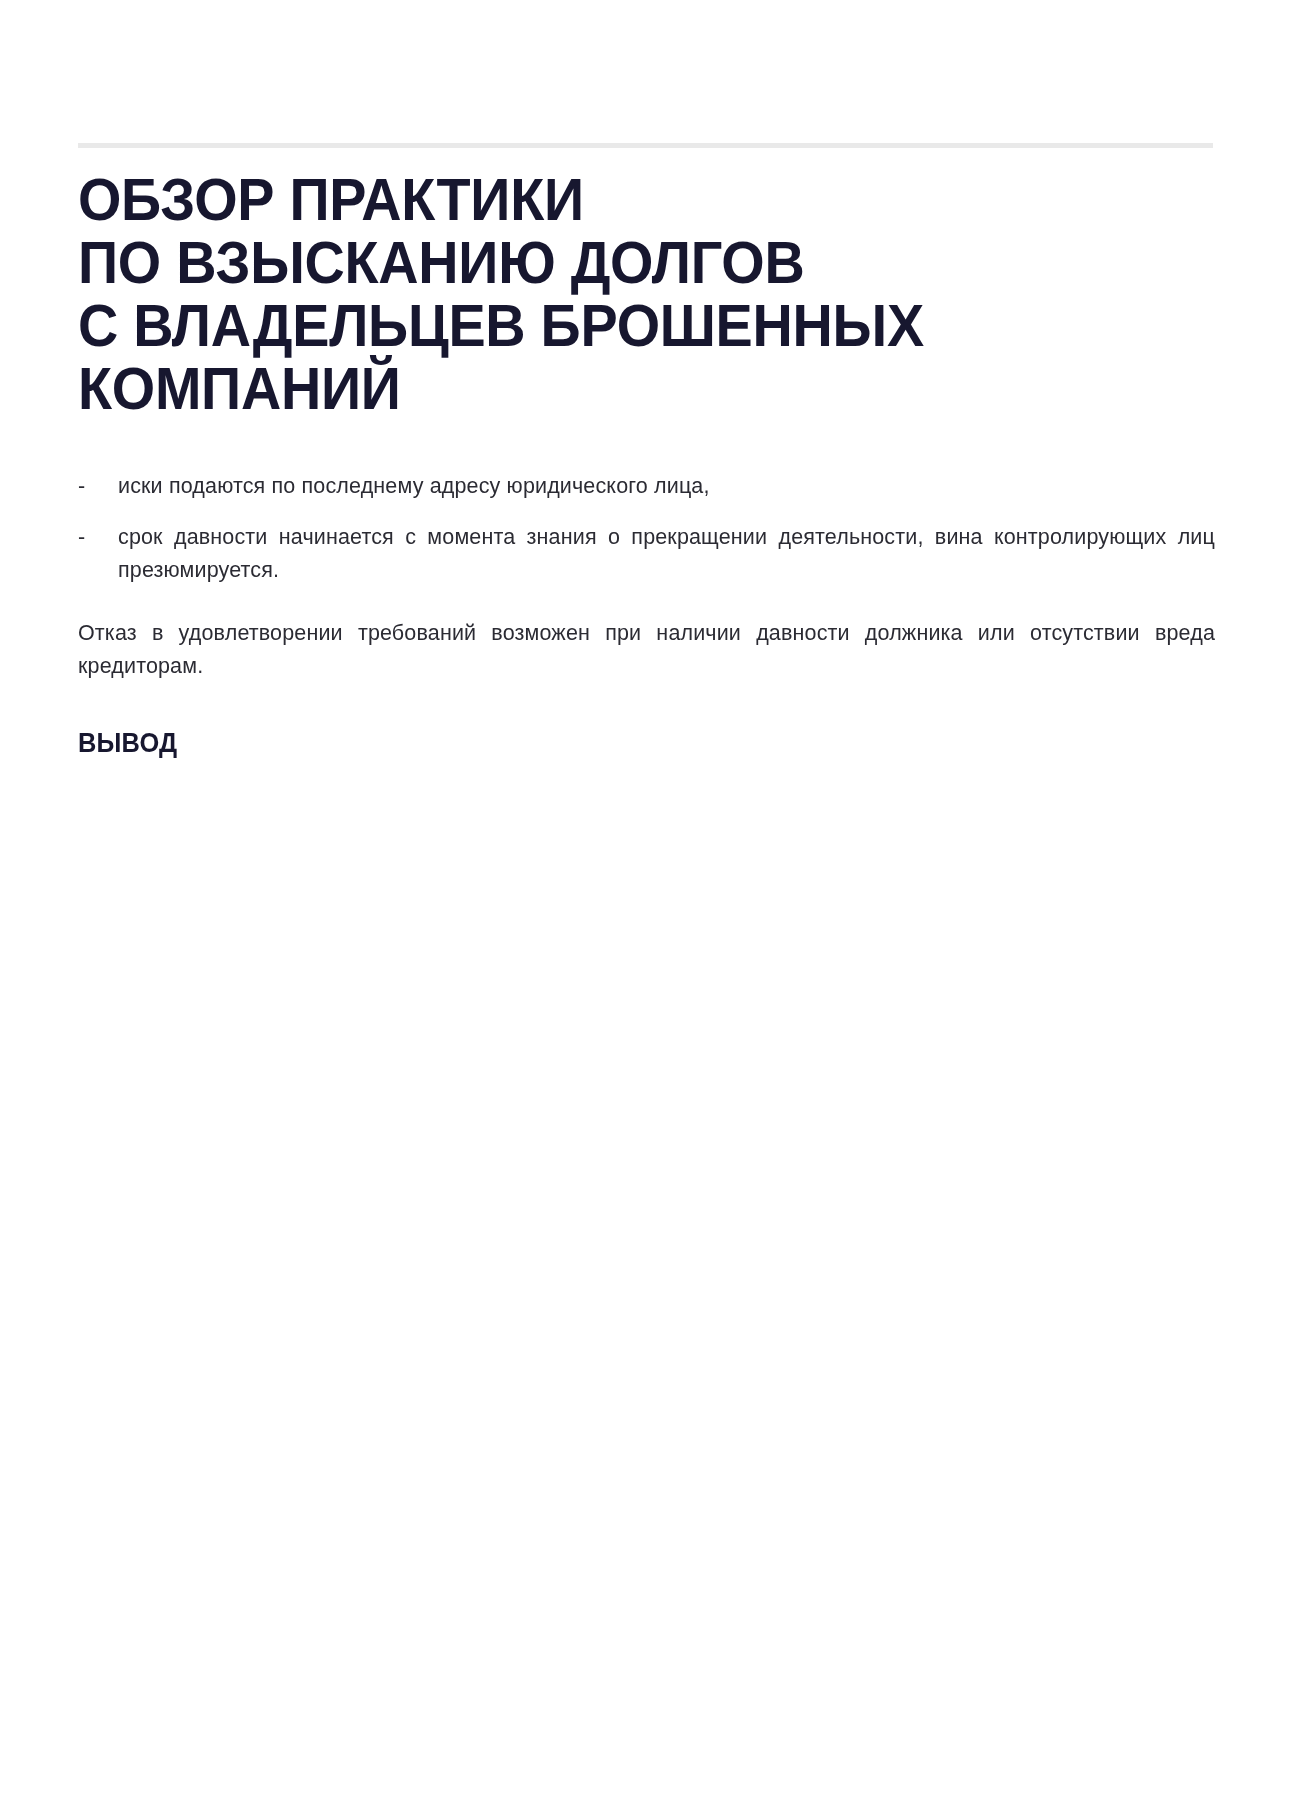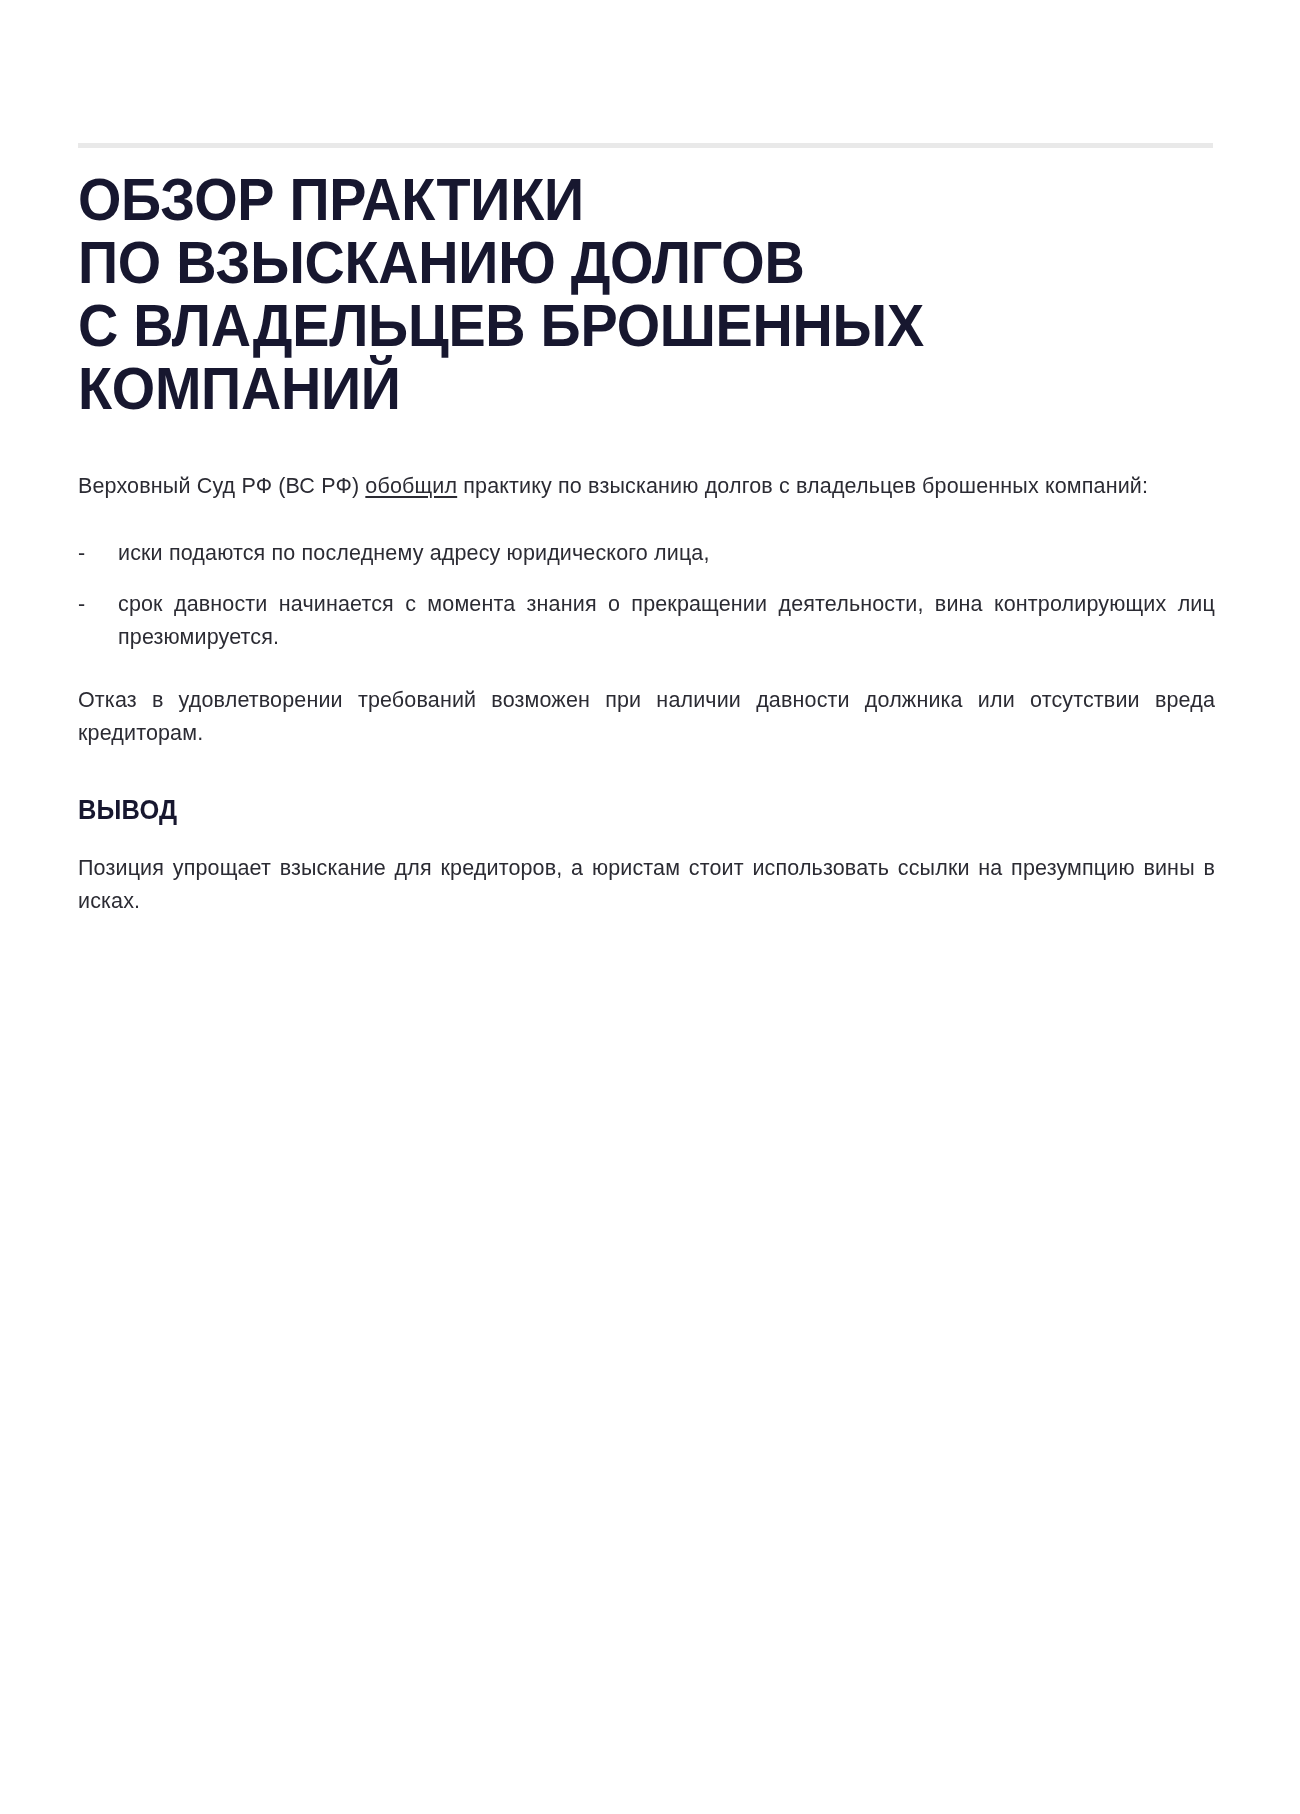--- a/index.html
+++ b/index.html
@@ -131,36 +131,34 @@
 
   <div class="top-rule"></div>
 
   <h1 class="doc-title">ОБЗОР ПРАКТИКИ
 ПО ВЗЫСКАНИЮ ДОЛГОВ
 С ВЛАДЕЛЬЦЕВ БРОШЕННЫХ
 КОМПАНИЙ</h1>
 
   <div class="body-block">
 
-    <p class="para"><span>Верховный Суд РФ (ВС РФ) </span><span class="link-underline">обобщил</span><span> практику по взысканию долгов с владельцев брошенных компаний:</span></p>
 
     <ul class="bullets">
       <li>
         <span class="dash">-</span>
         <span class="text">иски подаются по последнему адресу юридического лица,</span>
       </li>
       <li>
         <span class="dash">-</span>
         <span class="text">срок давности начинается с момента знания о прекращении деятельности, вина контролирующих лиц презюмируется.</span>
       </li>
     </ul>
 
     <p class="para">Отказ в удовлетворении требований возможен при наличии давности должника или отсутствии вреда кредиторам.</p>
 
 
     <div class="spacer-before-heading"></div>
 
     <h2 class="section-heading">ВЫВОД</h2>
 
-    <p class="para conclusion-para">Позиция упрощает взыскание для кредиторов, а юристам стоит использовать ссылки на презумпцию вины в исках.</p>
 
   </div>
 </div>
 
 </body></html>

